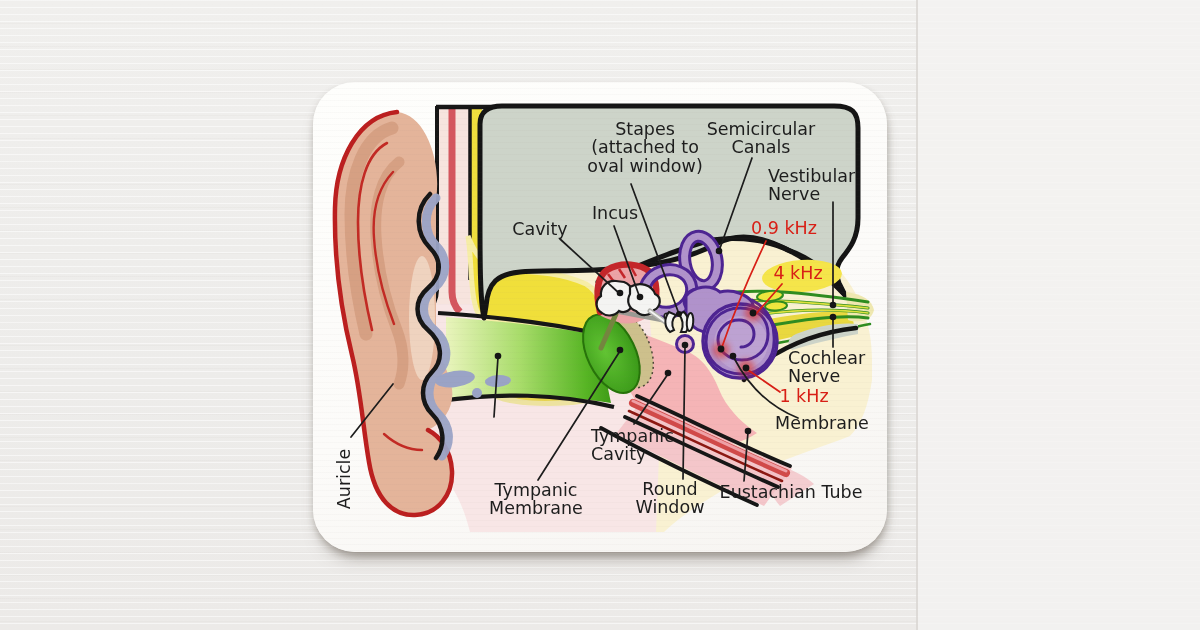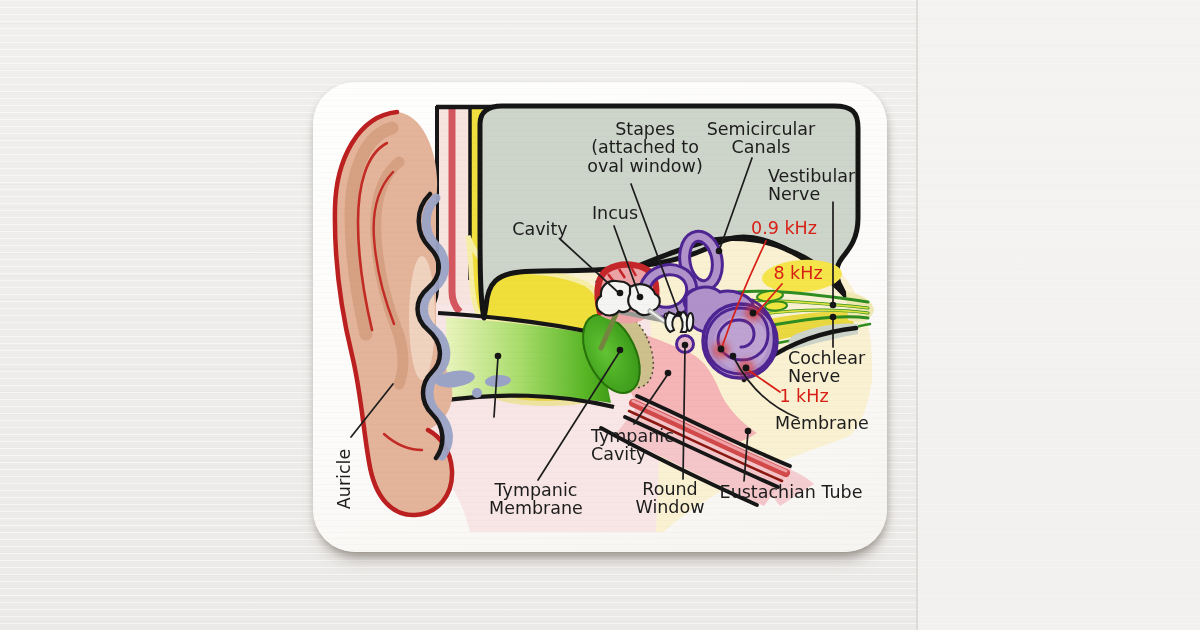--- a/index.html
+++ b/index.html
@@ -228,21 +228,21 @@
   </div>
 
   <div class="lbl center" style="left:645px;top:120px">Stapes
 (attached to
 oval window)</div>
   <div class="lbl center" style="left:761px;top:120px">Semicircular
 Canals</div>
   <div class="lbl" style="left:768px;top:167px">Vestibular
 Nerve</div>
   <div class="lbl center red" style="left:784px;top:219px">0.9 kHz</div>
-  <div class="lbl center red" style="left:798px;top:264px">8 kHz</div>
+  <div class="lbl center red" style="left:798px;top:264px">4 kHz</div>
   <div class="lbl center" style="left:540px;top:220px">Cavity</div>
   <div class="lbl center" style="left:615px;top:204px">Incus</div>
   <div class="lbl" style="left:788px;top:349px">Cochlear
 Nerve</div>
   <div class="lbl center red" style="left:804px;top:387px">1 kHz</div>
   <div class="lbl center" style="left:822px;top:414px">Membrane</div>
   <div class="lbl center" style="left:791px;top:483px">Eustachian Tube</div>
   <div class="lbl center" style="left:670px;top:480px">Round
 Window</div>
   <div class="lbl center" style="left:536px;top:481px">Tympanic

